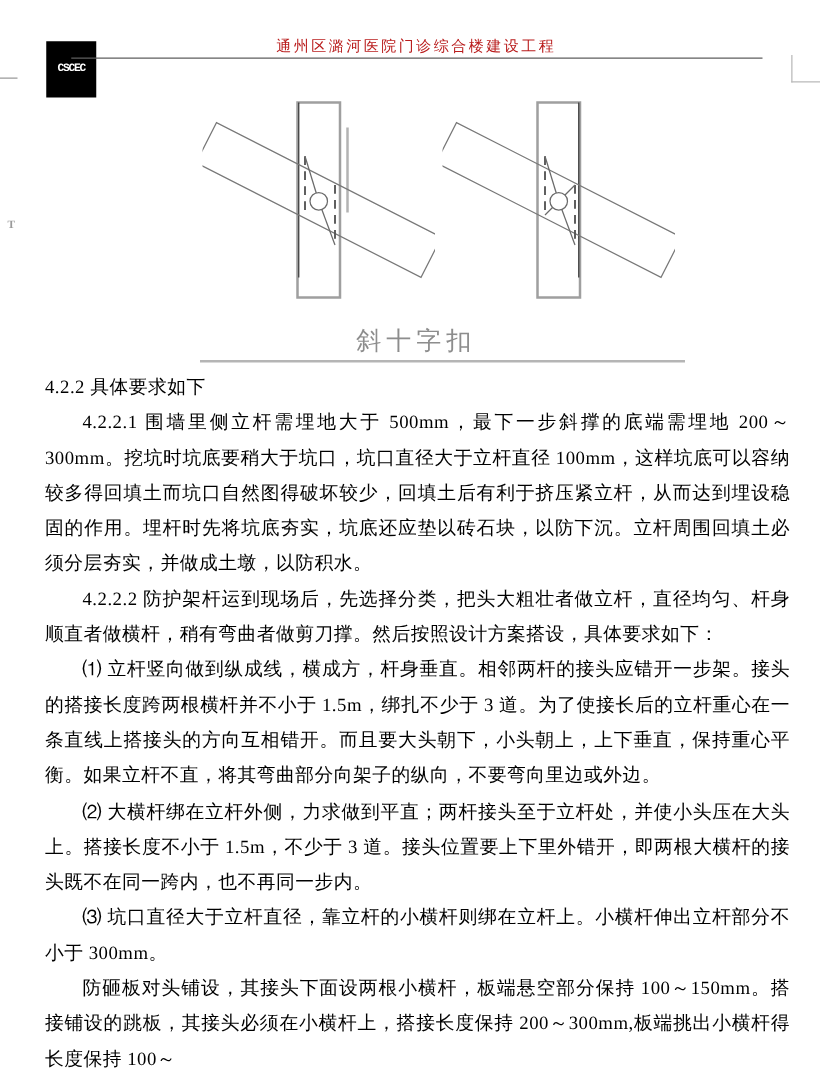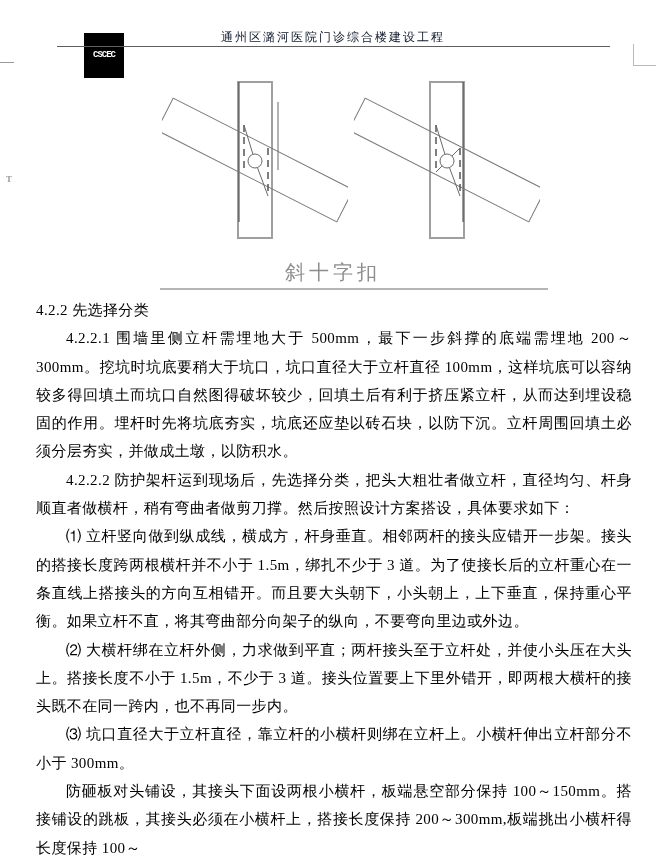--- a/index.html
+++ b/index.html
@@ -2,26 +2,26 @@
 <html><head>
 <meta charset="utf-8">
 <style>
   html,body { margin:0; padding:0; background:#ffffff; }
   .page {
     position:relative; width:666px; height:858px; background:#ffffff;
     font-family:"Liberation Serif", serif; overflow:hidden;
   }
   
   .hdr-title1 { position:absolute; top:29px; left:0; width:100%; text-align:center;
-    font-size:12px; color:#0f172a; letter-spacing:2px; }
+    font-size:12px; color:#b91c1c; letter-spacing:2px; }
   .hdr-title2 { position:absolute; top:52px; left:0; width:100%; text-align:center;
     font-size:12px; color:#5a5a5a; letter-spacing:2px; }
   .hdr-rule { position:absolute; top:46px; left:57px; width:553px; height:1px; background:#5f5f5f; }
   .logo { position:absolute; top:33px; left:37px; width:40px; height:45px; background:#000;
-    display:flex; align-items:center; justify-content:center;margin-left:47px; }
+    display:flex; align-items:center; justify-content:center; }
   .logo span { color:#fff; font-family:"Liberation Mono", monospace; font-weight:bold;
     font-size:9px; letter-spacing:-1px; line-height:9px; text-align:center; }
   .corner-mark { position:absolute; top:44px; left:633px; width:22px; height:21px;
     border-left:1px solid #b9b9b9; border-bottom:1px solid #b9b9b9; }
   .left-dash { position:absolute; top:62px; left:0; width:14px; height:1px; background:#9a9a9a; }
   .margin-mark { position:absolute; top:174px; left:6px; color:#9a9a9a; font-size:9px;
     font-weight:bold; font-family:"Liberation Serif", serif; }
   
   .fig-svg { position:absolute; top:80px; }
   .fig-svg.left { left:162px; }
@@ -79,21 +79,21 @@
     <line x1="82" y1="92" x2="93" y2="81" stroke="#6a6a6a" stroke-width="1"></line>
     <line x1="106" y1="68" x2="93" y2="81" stroke="#6a6a6a" stroke-width="1"></line>
     <line x1="106" y1="116" x2="93" y2="81" stroke="#6a6a6a" stroke-width="1"></line>
     <circle cx="93" cy="81" r="7" fill="#ffffff" stroke="#6a6a6a" stroke-width="1"></circle>
   </svg>
 
   <div class="fig-caption">斜十字扣</div>
   <div class="fig-rule"></div>
 
   <div class="doc-body">
-    <p>4.2.2 先选择分类</p>
+    <p>4.2.2 具体要求如下</p>
     <p class="indent">4.2.2.1 围墙里侧立杆需埋地大于 500mm，最下一步斜撑的底端需埋地 200～300mm。挖坑时坑底要稍大于坑口，坑口直径大于立杆直径 100mm，这样坑底可以容纳较多得回填土而坑口自然图得破坏较少，回填土后有利于挤压紧立杆，从而达到埋设稳固的作用。埋杆时先将坑底夯实，坑底还应垫以砖石块，以防下沉。立杆周围回填土必须分层夯实，并做成土墩，以防积水。</p>
     <p class="indent">4.2.2.2 防护架杆运到现场后，先选择分类，把头大粗壮者做立杆，直径均匀、杆身顺直者做横杆，稍有弯曲者做剪刀撑。然后按照设计方案搭设，具体要求如下：</p>
     <p class="indent">⑴ 立杆竖向做到纵成线，横成方，杆身垂直。相邻两杆的接头应错开一步架。接头的搭接长度跨两根横杆并不小于 1.5m，绑扎不少于 3 道。为了使接长后的立杆重心在一条直线上搭接头的方向互相错开。而且要大头朝下，小头朝上，上下垂直，保持重心平衡。如果立杆不直，将其弯曲部分向架子的纵向，不要弯向里边或外边。</p>
     <p class="indent">⑵ 大横杆绑在立杆外侧，力求做到平直；两杆接头至于立杆处，并使小头压在大头上。搭接长度不小于 1.5m，不少于 3 道。接头位置要上下里外错开，即两根大横杆的接头既不在同一跨内，也不再同一步内。</p>
     <p class="indent">⑶ 坑口直径大于立杆直径，靠立杆的小横杆则绑在立杆上。小横杆伸出立杆部分不小于 300mm。</p>
     <p class="indent">防砸板对头铺设，其接头下面设两根小横杆，板端悬空部分保持 100～150mm。搭接铺设的跳板，其接头必须在小横杆上，搭接长度保持 200～300mm,板端挑出小横杆得长度保持 100～</p>
   </div>
 
 </div>
 

